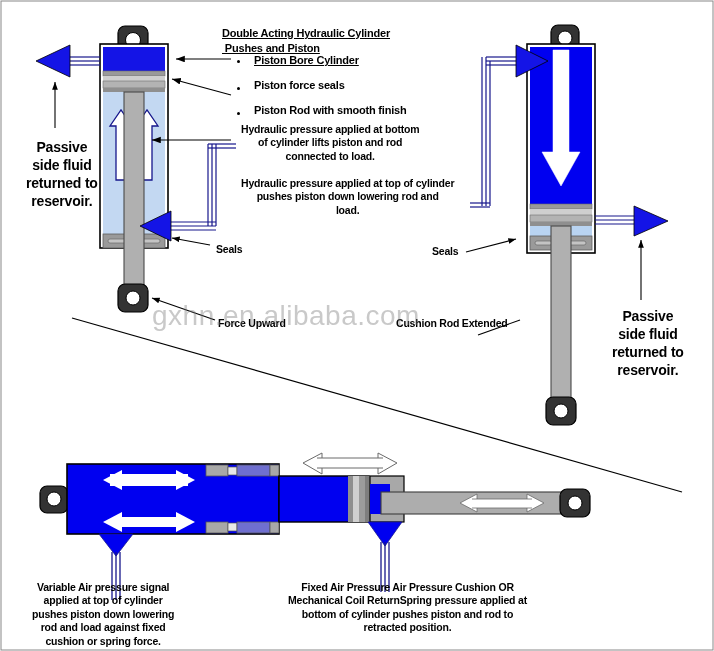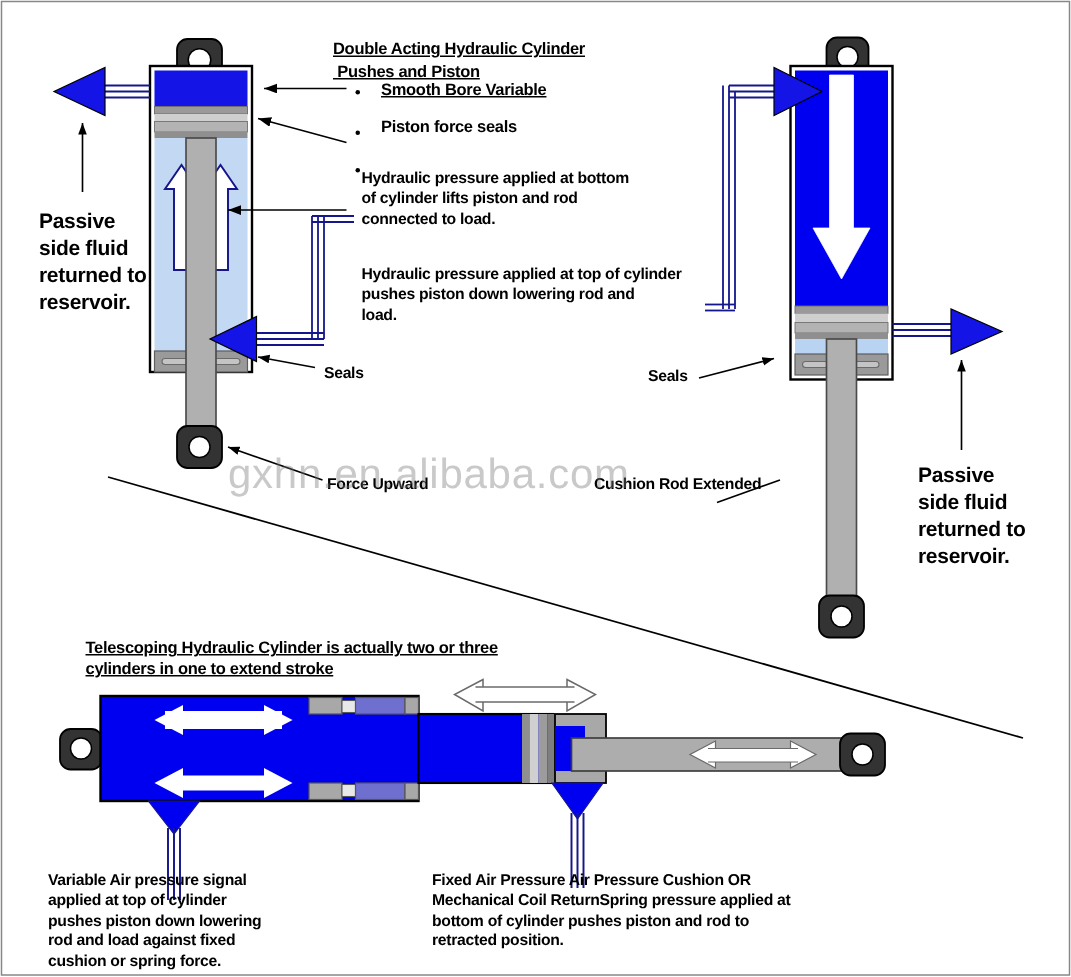--- a/index.html
+++ b/index.html
@@ -10,20 +10,21 @@
   }
   body {
     font-family: "Liberation Sans", sans-serif;
   }
   #stage {
     position: relative;
     width: 714px;
     height: 651px;
     background: #ffffff;
     overflow: hidden;
+    text-align: center;
   }
   #stage > svg {
     position: absolute;
     left: 0;
     top: 0;
   }
   .txt {
     position: absolute;
     font-family: "Liberation Sans", sans-serif;
     font-weight: bold;
@@ -271,28 +272,29 @@
       <line x1="381" y1="542" x2="381" y2="592" stroke="#16168c" stroke-width="1.3"></line>
       <line x1="385" y1="542" x2="385" y2="592" stroke="#16168c" stroke-width="1.3"></line>
       <line x1="389" y1="542" x2="389" y2="592" stroke="#16168c" stroke-width="1.3"></line>
     </g>
   </svg>
 
   <div class="txt t-title" style="left:222px; top:26px;">Double Acting Hydraulic Cylinder</div>
   <div class="txt t-title" style="left:222px; top:41px;"> Pushes and Piston</div>
 
   <span class="bullet-dot" style="left:237px; top:60px;"></span>
-  <div class="txt t-bullet-u" style="left:254px; top:53px;">Smooth Bore Variable</div>
+  <div class="txt t-bullet-u" style="left:254px; top:53px;">Piston Bore Cylinder</div>
 
   <span class="bullet-dot" style="left:237px; top:87px;"></span>
   <div class="txt t-bullet" style="left:254px; top:78px;">Piston force seals</div>
 
   <span class="bullet-dot" style="left:237px; top:112px;"></span>
-
-  <div class="txt t-body" style="left:241px; top:113px;">Hydraulic pressure applied at bottom
+  <div class="txt t-bullet" style="left:254px; top:103px;">Piston Rod with smooth finish</div>
+
+  <div class="txt t-body" style="left:241px; top:123px;">Hydraulic pressure applied at bottom
 of cylinder lifts piston and rod
 connected to load.</div>
   <div class="txt t-body" style="left:241px; top:177px;">Hydraulic pressure applied at top of cylinder
 pushes piston down lowering rod and
 load.</div>
 
   <div class="txt t-small" style="left:26px; top:139px;">Passive
 side fluid
 returned to
 reservoir.</div>
@@ -301,22 +303,20 @@
 side fluid
 returned to
 reservoir.</div>
 
   <div class="txt t-label" style="left:216px; top:243px;">Seals</div>
   <div class="txt t-label" style="left:432px; top:245px;">Seals</div>
 
   <div class="txt t-label" style="left:218px; top:317px;">Force Upward</div>
   <div class="txt t-label" style="left:396px; top:317px;">Cushion Rod Extended</div>
 
-  <div class="txt t-title" style="left:57px; top:425px;">Telescoping Hydraulic Cylinder is actually two or three
-cylinders in one to extend stroke</div>
 
   <div class="txt t-body" style="left:32px; top:581px;">Variable Air pressure signal
 applied at top of cylinder
 pushes piston down lowering
 rod and load against fixed
 cushion or spring force.</div>
   <div class="txt t-body" style="left:288px; top:581px;">Fixed Air Pressure Air Pressure Cushion OR
 Mechanical Coil ReturnSpring pressure applied at
 bottom of cylinder pushes piston and rod to
 retracted position.</div>

